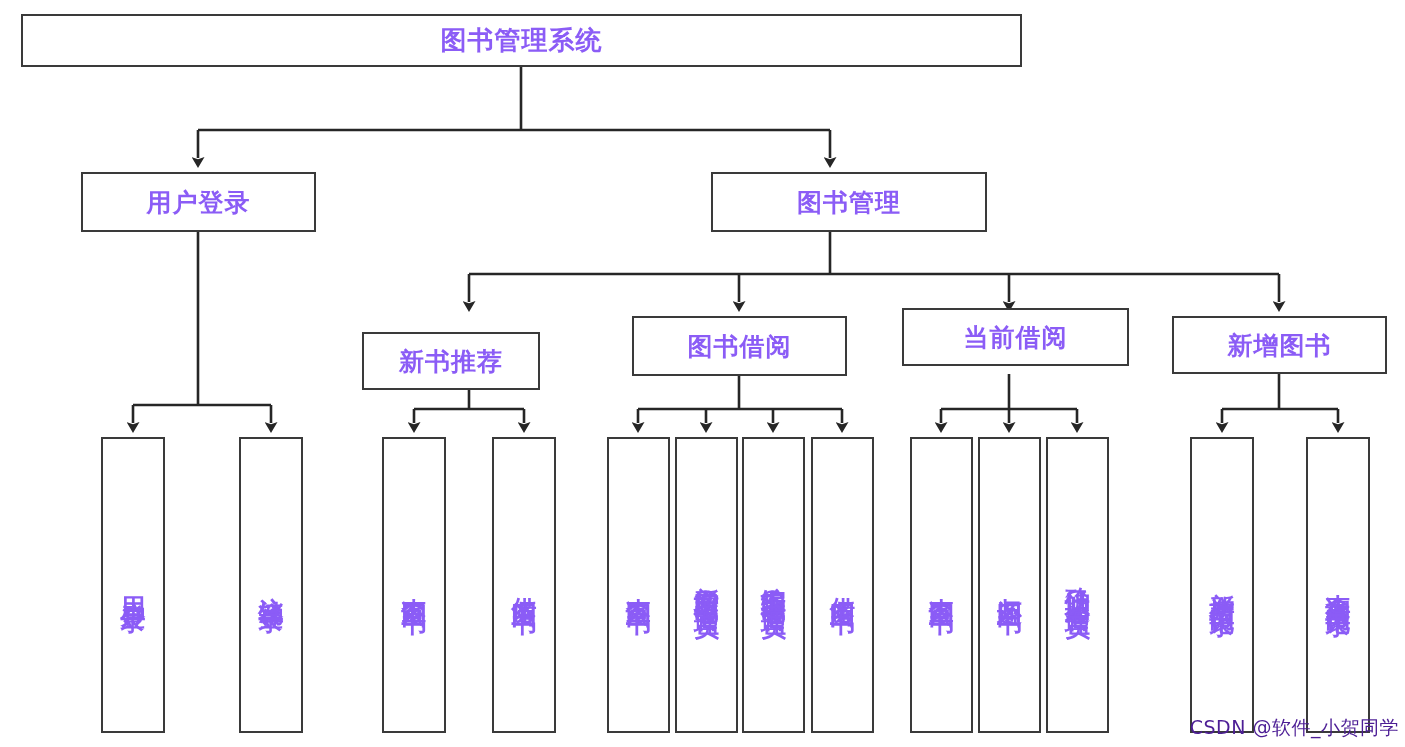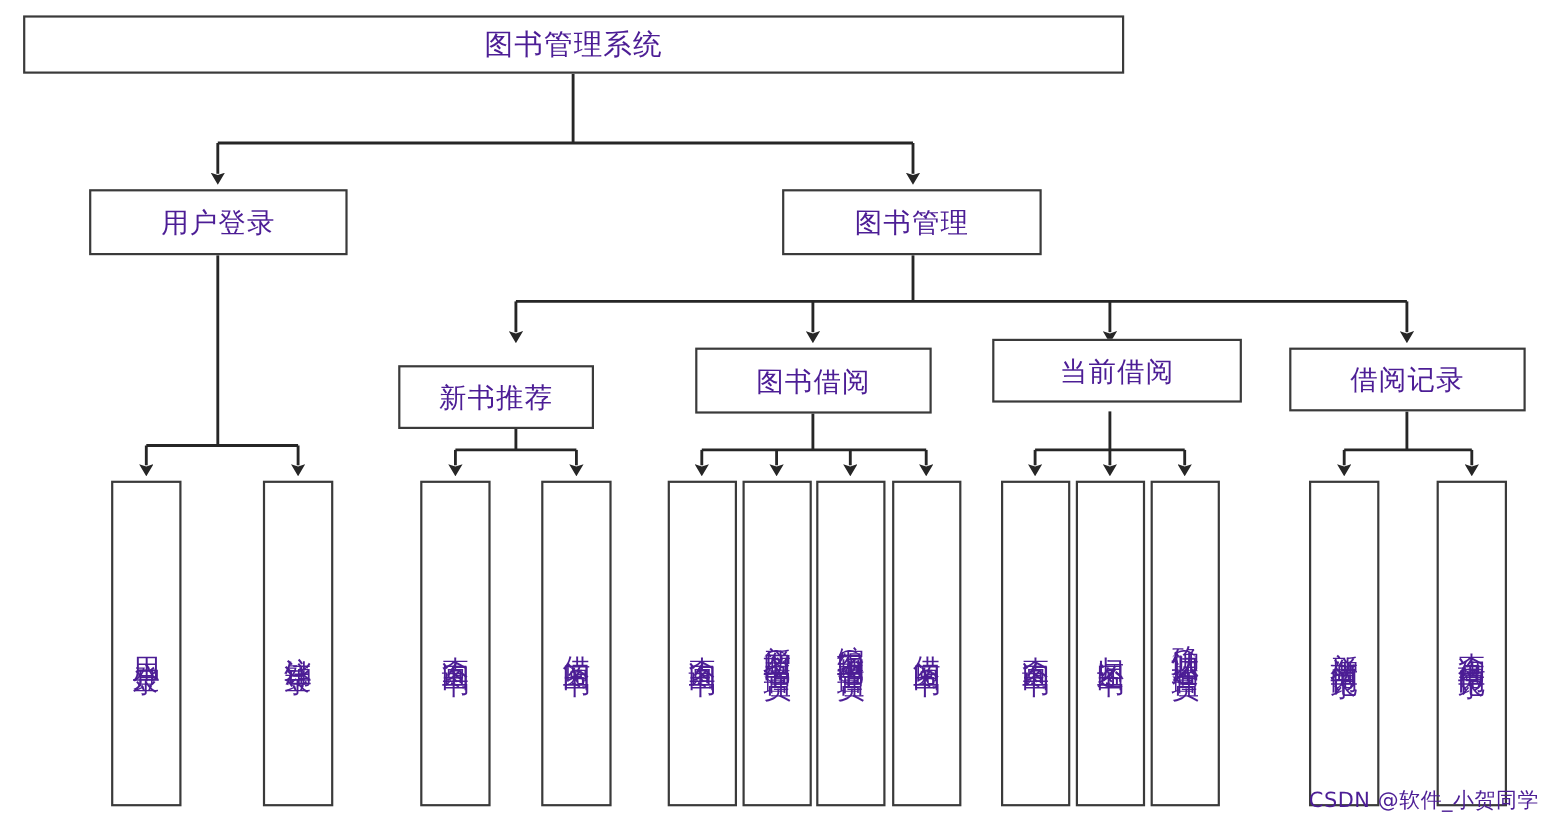--- a/index.html
+++ b/index.html
@@ -27,21 +27,22 @@
     pointer-events: none;
   }
   .node {
     position: absolute;
     box-sizing: border-box;
     background: #ffffff;
     border: 2.2px solid #3a3a3a;
     display: flex;
     align-items: center;
     justify-content: center;
-    color: #4c1d95;
+    color: #8b5cf6;
+    font-weight: bold;
   }
   .node.horiz {
     font-size: 25px;
     letter-spacing: 1px;
   }
   .node.root {
     font-size: 26px;
   }
   .leaf {
     writing-mode: vertical-rl;
@@ -117,26 +118,26 @@
       <path d="M1279,374 L1279,409"></path>
       <path d="M1222,409 L1338,409"></path>
       <path d="M1222,409 L1222,423" marker-end="url(#arw)"></path>
       <path d="M1338,409 L1338,423" marker-end="url(#arw)"></path>
     </g>
   </svg>
 
   <div class="node horiz root" style="left:21px; top:14px; width:1001px; height:53px;">图书管理系统</div>
 
   <div class="node horiz" style="left:81px; top:172px; width:235px; height:60px;">用户登录</div>
-  <div class="node horiz" style="left:711px; top:172px; width:236px; height:60px;">图书管理</div>
+  <div class="node horiz" style="left:711px; top:172px; width:276px; height:60px;">图书管理</div>
 
   <div class="node horiz" style="left:362px; top:332px; width:178px; height:58px;">新书推荐</div>
   <div class="node horiz" style="left:632px; top:316px; width:215px; height:60px;">图书借阅</div>
   <div class="node horiz" style="left:902px; top:308px; width:227px; height:58px;">当前借阅</div>
-  <div class="node horiz" style="left:1172px; top:316px; width:215px; height:58px;">借阅记录</div>
+  <div class="node horiz" style="left:1172px; top:316px; width:215px; height:58px;">新增图书</div>
 
   <div class="node leaf" style="left:101px; top:437px; width:64px; height:296px;">
     <span>用户登录</span>
   </div>
   <div class="node leaf" style="left:239px; top:437px; width:64px; height:296px;">
     <span>注销登录</span>
   </div>
 
   <div class="node leaf" style="left:382px; top:437px; width:64px; height:296px;">
     <span>查询图书</span>

